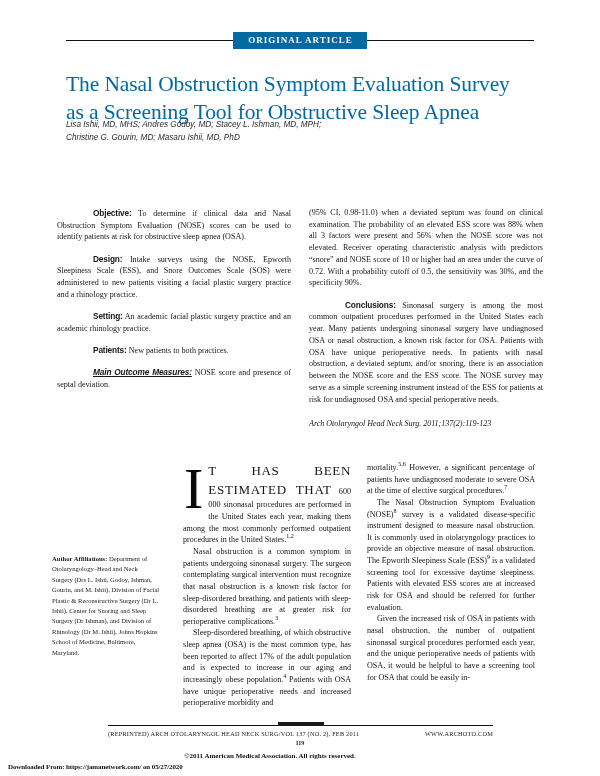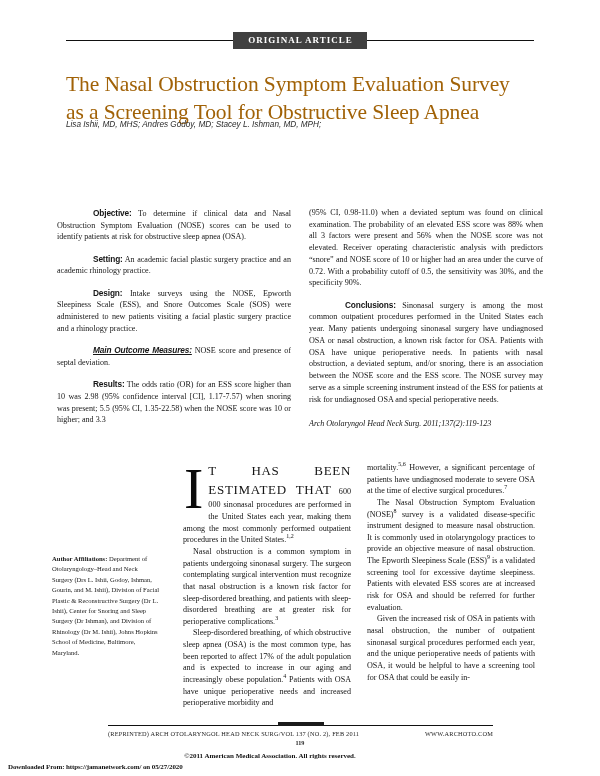--- a/index.html
+++ b/index.html
@@ -33,21 +33,21 @@
     display: flex;
     align-items: center;
   }
   .banner-rule {
     flex: 1 1 auto;
     height: 1px;
     background: #111;
   }
   .banner-label {
     flex: 0 0 auto;
-    background: #404040;
+    background: #0369a1;
     color: #ffffff;
     font-family: "Liberation Serif", serif;
     font-size: 9px;
     font-weight: bold;
     letter-spacing: 1.0px;
     padding: 4px 14px 4px 15px;
     line-height: 1;
     white-space: nowrap;
   }
 
@@ -55,21 +55,21 @@
   .title {
     position: absolute;
     top: 57px;
     left: 66px;
     width: 480px;
     font-family: "Liberation Serif", serif;
     font-size: 21.5px;
     line-height: 1.28;
     font-weight: normal;
     letter-spacing: -0.1px;
-    color: #a16207;
+    color: #0369a1;
   }
   .title-line { display: block; }
 
   .authors {
     position: absolute;
     top: 118px;
     left: 66px;
     width: 420px;
     font-family: Liberation Sans, sans-serif;
     font-style: italic;
@@ -254,29 +254,30 @@
     <div class="banner-rule"></div>
   </div>
 
   <h1 class="title">
     <span class="title-line">The Nasal Obstruction Symptom Evaluation Survey</span>
     <span class="title-line">as a Screening Tool for Obstructive Sleep Apnea</span>
   </h1>
 
   <div class="authors">
     <span class="authors-line">Lisa Ishii, MD, MHS; Andres Godoy, MD; Stacey L. Ishman, MD, MPH;</span>
+    <span class="authors-line">Christine G. Gourin, MD; Masaru Ishii, MD, PhD</span>
   </div>
 
   <div class="abstract">
     <div class="abs-col">
       <p class="abs-para"><span class="abs-head">Objective:</span><span> To determine if clinical data and Nasal Obstruction Symptom Evaluation (NOSE) scores can be used to identify patients at risk for obstructive sleep apnea (OSA).</span></p>
+      <p class="abs-para"><span class="abs-head">Design:</span><span> Intake surveys using the NOSE, Epworth Sleepiness Scale (ESS), and Snore Outcomes Scale (SOS) were administered to new patients visiting a facial plastic surgery practice and a rhinology practice.</span></p>
       <p class="abs-para"><span class="abs-head">Setting:</span><span> An academic facial plastic surgery practice and an academic rhinology practice.</span></p>
-      <p class="abs-para"><span class="abs-head">Design:</span><span> Intake surveys using the NOSE, Epworth Sleepiness Scale (ESS), and Snore Outcomes Scale (SOS) were administered to new patients visiting a facial plastic surgery practice and a rhinology practice.</span></p>
+      <p class="abs-para"><span class="abs-head">Patients:</span><span> New patients to both practices.</span></p>
       <p class="abs-para"><span class="abs-head italic">Main Outcome Measures:</span><span> NOSE score and presence of septal deviation.</span></p>
-      <p class="abs-para"><span class="abs-head">Results:</span><span> The odds ratio (OR) for an ESS score higher than 10 was 2.98 (95% confidence interval [CI], 1.17-7.57) when snoring was present; 5.5 (95% CI, 1.35-22.58) when the NOSE score was 10 or higher; and 3.3</span></p>
     </div>
     <div class="abs-col">
       <p class="abs-para"><span>(95% CI, 0.98-11.0) when a deviated septum was found on clinical examination. The probability of an elevated ESS score was 88% when all 3 factors were present and 56% when the NOSE score was not elevated. Receiver operating characteristic analysis with predictors “snore” and NOSE score of 10 or higher had an area under the curve of 0.72. With a probability cutoff of 0.5, the sensitivity was 30%, and the specificity 90%.</span></p>
       <p class="abs-para"><span class="abs-head">Conclusions:</span><span> Sinonasal surgery is among the most common outpatient procedures performed in the United States each year. Many patients undergoing sinonasal surgery have undiagnosed OSA or nasal obstruction, a known risk factor for OSA. Patients with OSA have unique perioperative needs. In patients with nasal obstruction, a deviated septum, and/or snoring, there is an association between the NOSE score and the ESS score. The NOSE survey may serve as a simple screening instrument instead of the ESS for patients at risk for undiagnosed OSA and special perioperative needs.</span></p>
       <p class="citation">Arch Otolaryngol Head Neck Surg. 2011;137(2):119-123</p>
     </div>
   </div>
 
   <div class="body-area">
 

